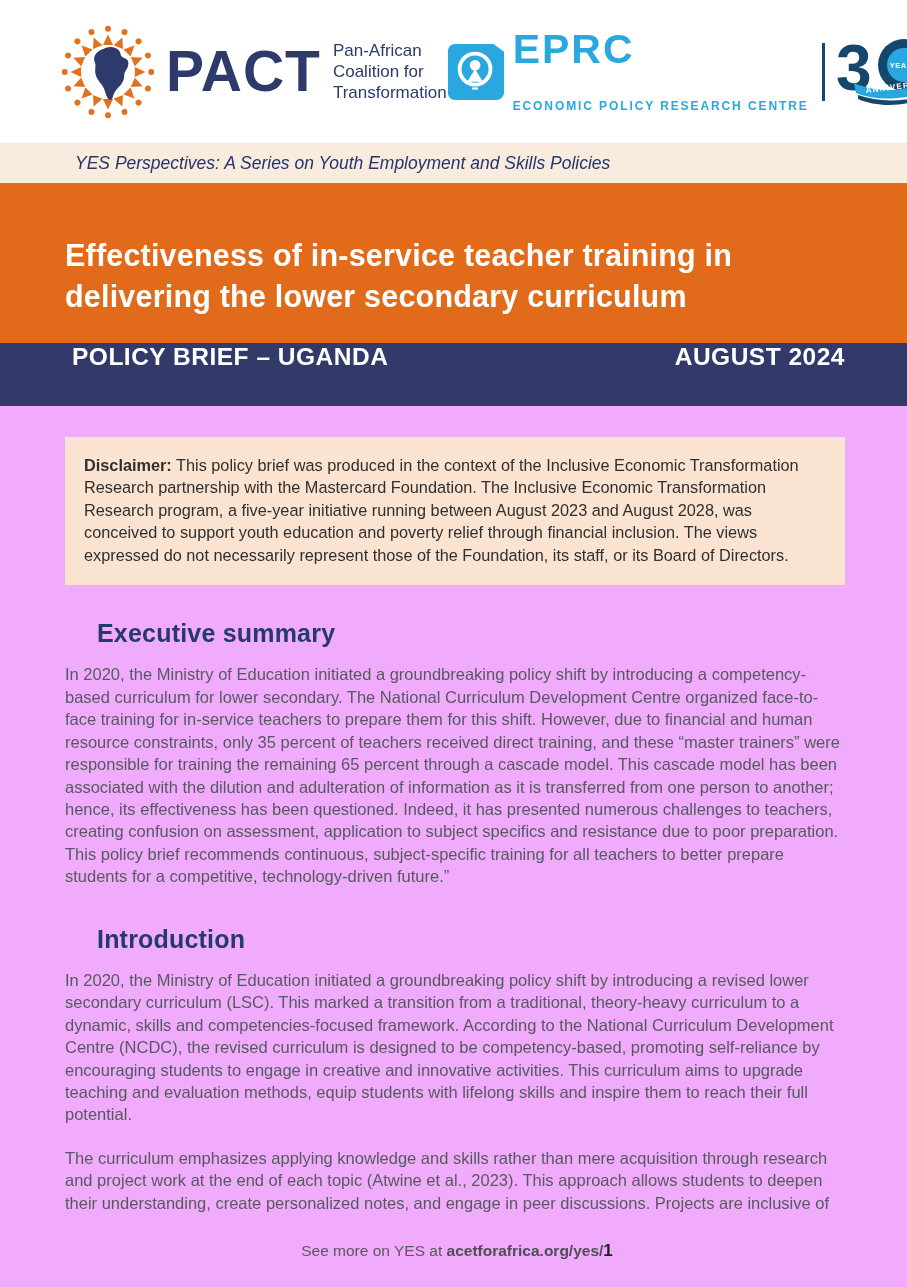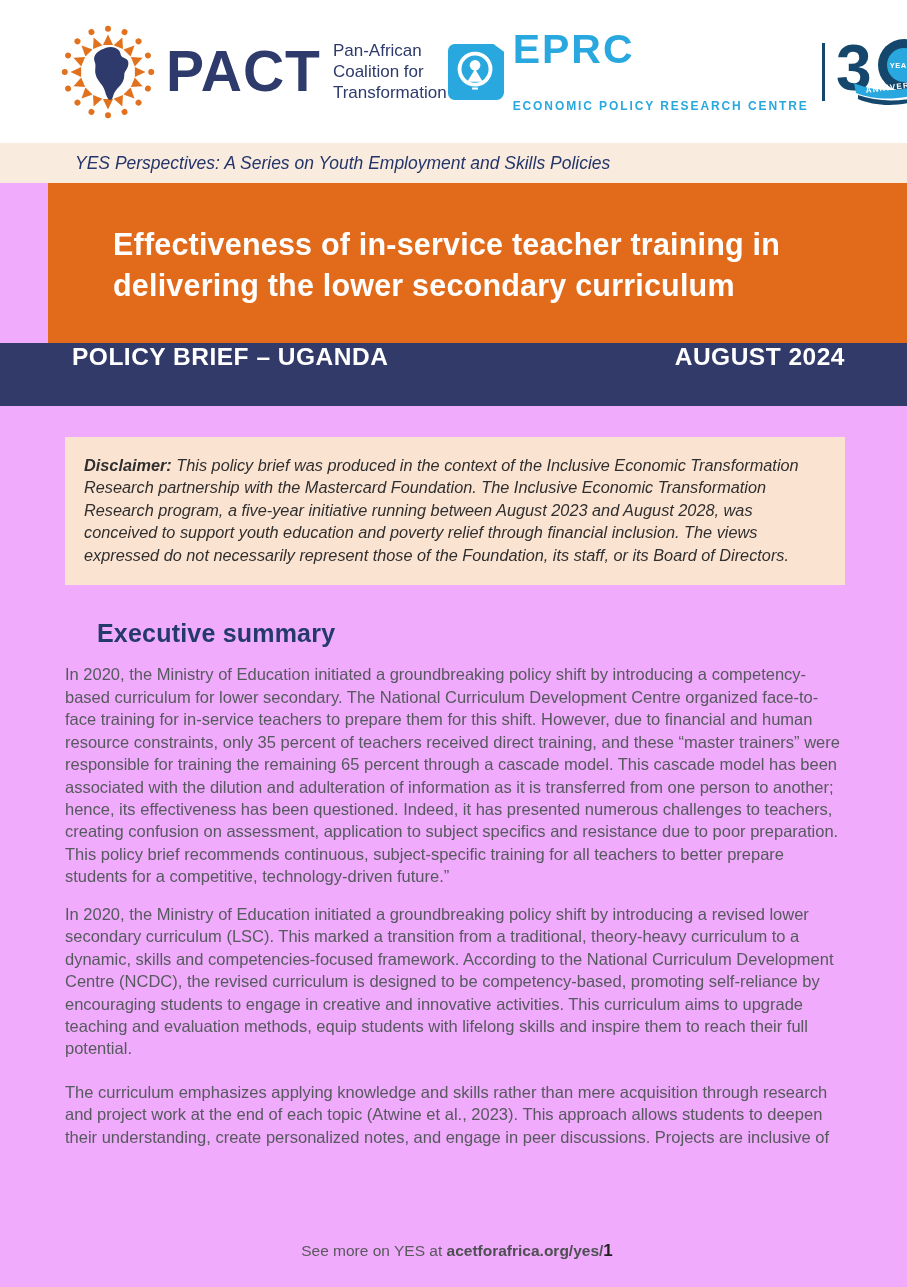--- a/index.html
+++ b/index.html
@@ -40,38 +40,38 @@
   .anniv-mark { width:108px; height:78px; }
 
   
   .series-band {
     height:40px; background:#f9ecdf; display:flex; align-items:center;
     padding-left:75px;
   }
   .series-text {
     font-style:italic; color:#24356b; font-size:17.5px; font-weight:500;
   }
-  .title-band { height:160px; background:#e26a1b; padding:41px 60px 0 65px;margin-left:48px; }
+  .title-band { height:160px; background:#e26a1b; padding:52px 60px 0 65px; }
   .title-band h1 {
     color:#ffffff; font-size:30.5px; font-weight:700; line-height:1.33;
     max-width:770px; letter-spacing:0.2px;
   }
   .brief-band {
     height:63px; background:#323a69; display:flex; align-items:flex-start;
     justify-content:space-between; padding:0 62px 0 72px;
   }
   .brief-left, .brief-right {
     color:#ffffff; font-weight:700; font-size:24.5px; letter-spacing:0.5px;
   }
 
   
   .main { padding:0 62px 0 65px; }
   .disclaimer-box {
     margin-top:31px; background:#fbe3d1; padding:17px 19px 19px 19px;
-    font-size:16.3px; line-height:1.38; color:#2f2f2f;font-style:italic;
+    font-size:16.3px; line-height:1.38; color:#2f2f2f;
   }
   .disclaimer-box b { font-weight:700; }
   .section-heading {
     margin-top:34px; font-size:25px; font-weight:700; color:#233a6b;
     letter-spacing:0.2px;
     margin-left:32px;
   }
   .body-par {
     margin-top:15px; font-size:16.5px; line-height:1.36; color:#565a5e;
   }
@@ -166,20 +166,21 @@
 
   <main class="main">
 
     <div class="disclaimer-box">
       <b>Disclaimer:</b><span> This policy brief was produced in the context of the Inclusive Economic Transformation Research partnership with the Mastercard Foundation. The Inclusive Economic Transformation Research program, a five-year initiative running between August 2023 and August 2028, was conceived to support youth education and poverty relief through financial inclusion. The views expressed do not necessarily represent those of the Foundation, its staff, or its Board of Directors.</span>
     </div>
 
     <h2 class="section-heading">Executive summary</h2>
     <p class="body-par">In 2020, the Ministry of Education initiated a groundbreaking policy shift by introducing a competency-based curriculum for lower secondary. The National Curriculum Development Centre organized face-to-face training for in-service teachers to prepare them for this shift. However, due to financial and human resource constraints, only 35 percent of teachers received direct training, and these “master trainers” were responsible for training the remaining 65 percent through a cascade model. This cascade model has been associated with the dilution and adulteration of information as it is transferred from one person to another; hence, its effectiveness has been questioned. Indeed, it has presented numerous challenges to teachers, creating confusion on assessment, application to subject specifics and resistance due to poor preparation. This policy brief recommends continuous, subject-specific training for all teachers to better prepare students for a competitive, technology-driven future.”</p>
 
+    <h2 class="section-heading" style="margin-top:37px">Introduction</h2>
     <p class="body-par">In 2020, the Ministry of Education initiated a groundbreaking policy shift by introducing a revised lower secondary curriculum (LSC). This marked a transition from a traditional, theory-heavy curriculum to a dynamic, skills and competencies-focused framework. According to the National Curriculum Development Centre (NCDC), the revised curriculum is designed to be competency-based, promoting self-reliance by encouraging students to engage in creative and innovative activities. This curriculum aims to upgrade teaching and evaluation methods, equip students with lifelong skills and inspire them to reach their full potential.</p>
     <p class="body-par" style="margin-top:21px">The curriculum emphasizes applying knowledge and skills rather than mere acquisition through research and project work at the end of each topic (Atwine et al., 2023). This approach allows students to deepen their understanding, create personalized notes, and engage in peer discussions. Projects are inclusive of</p>
   </main>
 
   <footer class="footer">
     <span class="footer-note"><span>See more on YES at </span><a href="#" class="footer-link">acetforafrica.org/yes/</a></span>
     <span class="page-number">1</span>
   </footer>
 
 </div>

